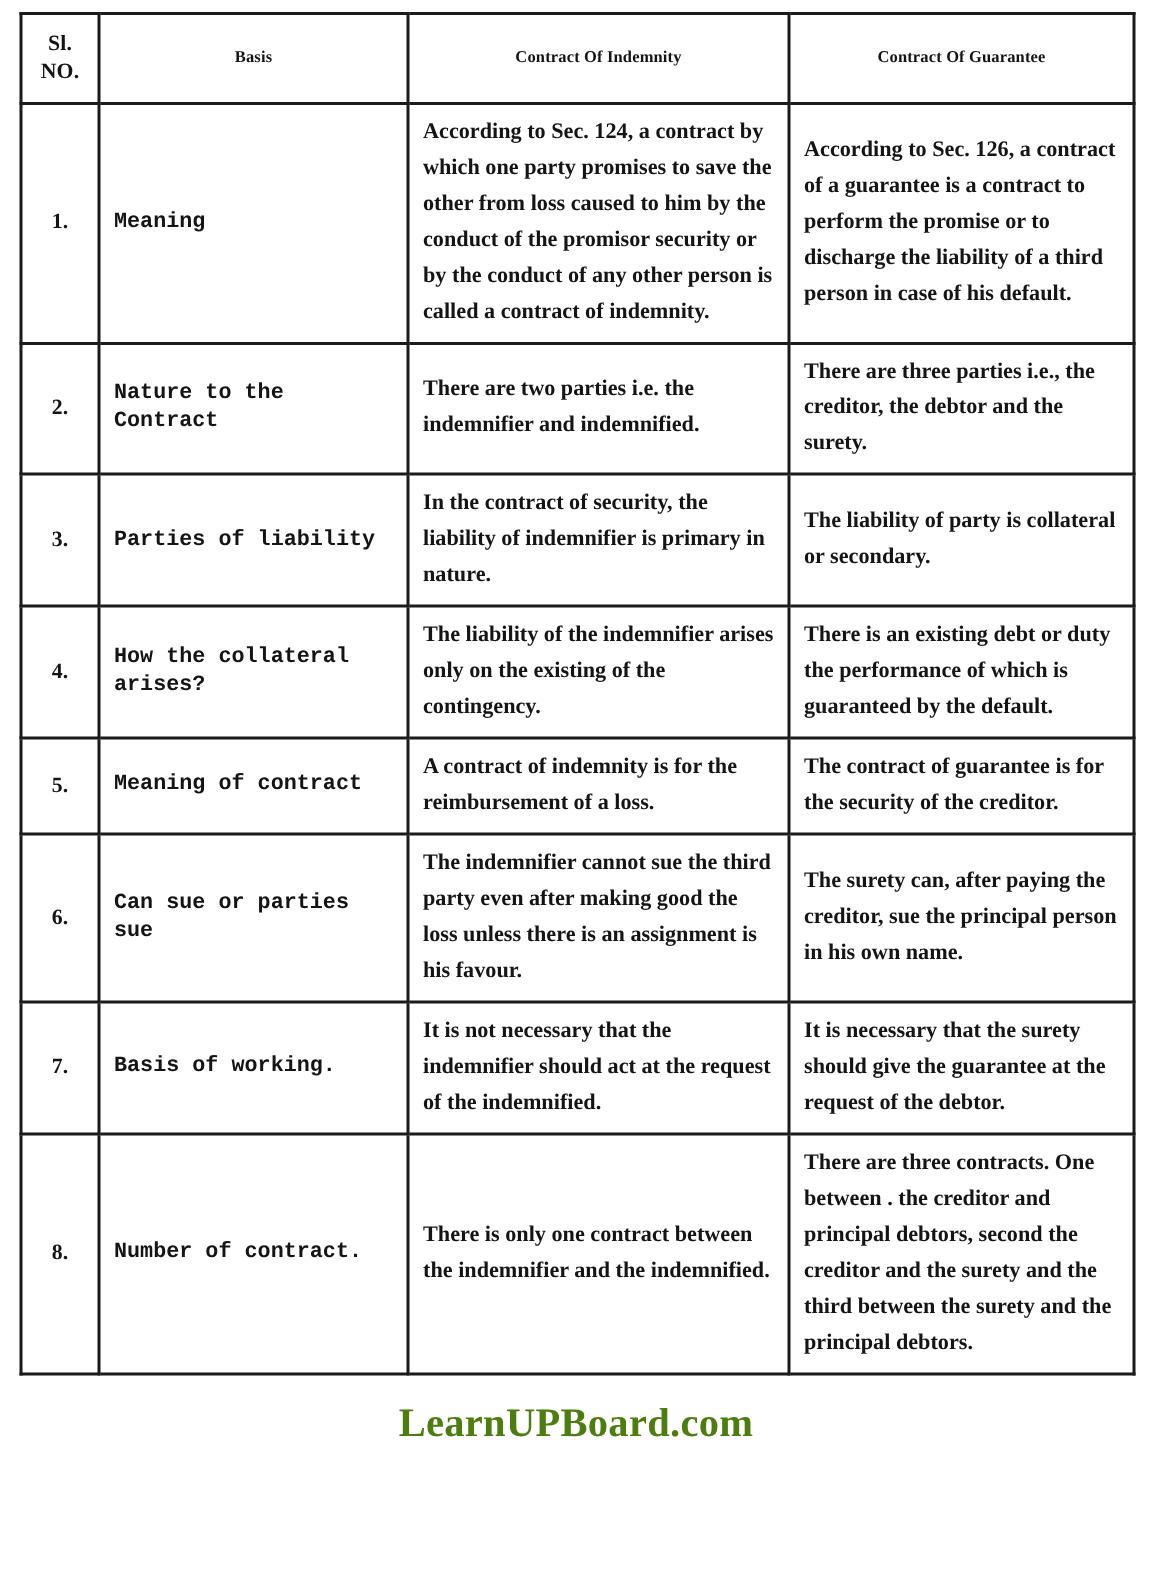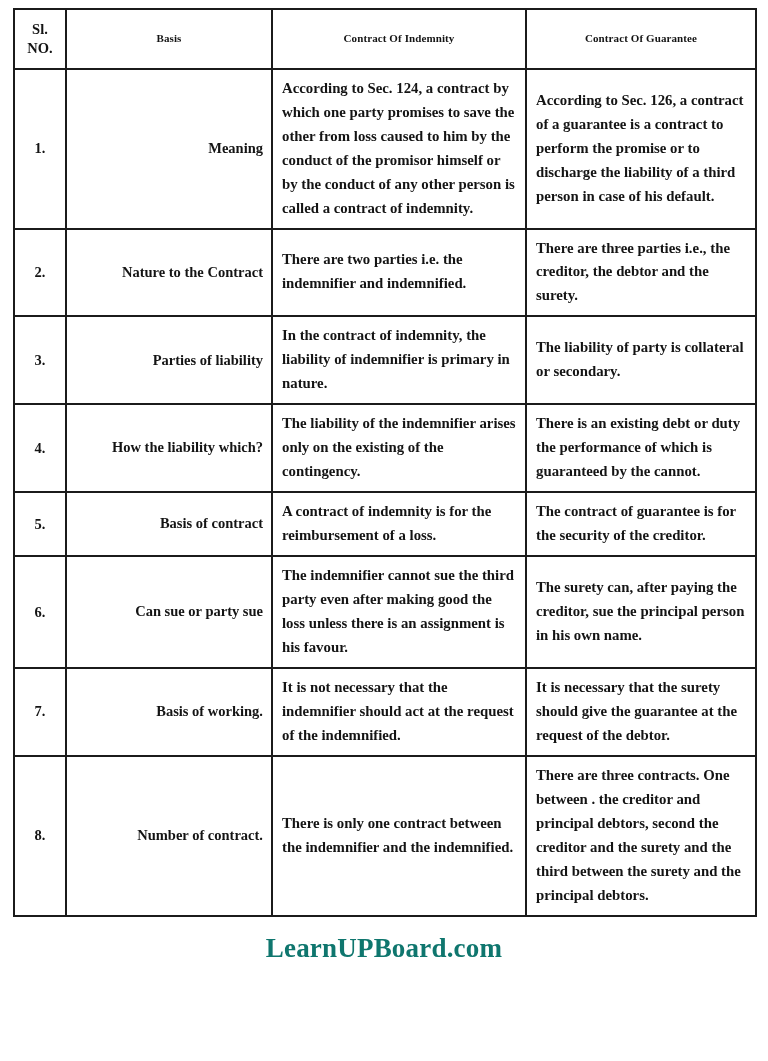--- a/index.html
+++ b/index.html
@@ -52,40 +52,41 @@
     font-size: 14.5px;
     line-height: 1.3;
     padding: 10px 2px;
   }
   tbody td.sl-cell {
     text-align: center;
     font-size: 14.5px;
     padding: 6px 2px;
   }
   tbody td.basis-cell {
-    text-align: right;
+    text-align: left;
     font-size: 14.5px;
     line-height: 1.35;
     padding: 6px 8px 6px 9px;
+    font-family: Liberation Mono, monospace;
   }
   tbody td.text-cell {
     text-align: left;
     font-size: 14.8px;
     line-height: 1.62;
     padding: 7px 7px 7px 9px;
   }
   .footer-brand {
     width: 742px;
     text-align: center;
     margin-top: 17px;
     font-family: "Liberation Serif", "DejaVu Serif", serif;
     font-weight: bold;
     font-size: 27px;
     letter-spacing: 0.2px;
-    color: #0f766e;
+    color: #4d7c0f;
     line-height: 1.1;
   }
 </style>
 </head>
 <body>
 
 <div class="page">
 
   <table class="compare">
     <colgroup>
@@ -102,50 +103,50 @@
         </th>
         <th>Basis</th>
         <th>Contract Of Indemnity</th>
         <th>Contract Of Guarantee</th>
       </tr>
     </thead>
     <tbody>
       <tr>
         <td class="sl-cell">1.</td>
         <td class="basis-cell">Meaning</td>
-        <td class="text-cell">According to Sec. 124, a contract by which one party promises to save the other from loss caused to him by the conduct of the promisor himself or by the conduct of any other person is called a contract of indemnity.</td>
+        <td class="text-cell">According to Sec. 124, a contract by which one party promises to save the other from loss caused to him by the conduct of the promisor security or by the conduct of any other person is called a contract of indemnity.</td>
         <td class="text-cell">According to Sec. 126, a contract of a guarantee is a contract to perform the promise or to discharge the  liability of a third person in case of his default.</td>
       </tr>
       <tr>
         <td class="sl-cell">2.</td>
         <td class="basis-cell">Nature to the Contract</td>
         <td class="text-cell">There are two parties i.e. the indemnifier and indemnified.</td>
         <td class="text-cell">There are three parties i.e., the creditor, the debtor and the surety.</td>
       </tr>
       <tr>
         <td class="sl-cell">3.</td>
         <td class="basis-cell">Parties of liability</td>
-        <td class="text-cell">In the contract of indemnity, the liability of indemnifier is primary in nature.</td>
+        <td class="text-cell">In the contract of security, the liability of indemnifier is primary in nature.</td>
         <td class="text-cell">The liability of party is collateral or secondary.</td>
       </tr>
       <tr>
         <td class="sl-cell">4.</td>
-        <td class="basis-cell">How the liability which?</td>
+        <td class="basis-cell">How the collateral arises?</td>
         <td class="text-cell">The liability of the indemnifier arises only on the existing of the contingency.</td>
-        <td class="text-cell">There is an existing debt or duty the performance of which is guaranteed by the cannot.</td>
+        <td class="text-cell">There is an existing debt or duty the performance of which is guaranteed by the default.</td>
       </tr>
       <tr>
         <td class="sl-cell">5.</td>
-        <td class="basis-cell">Basis of contract</td>
+        <td class="basis-cell">Meaning of contract</td>
         <td class="text-cell">A contract of indemnity is for the reimbursement of a loss.</td>
         <td class="text-cell">The contract of guarantee is for the security of the creditor.</td>
       </tr>
       <tr>
         <td class="sl-cell">6.</td>
-        <td class="basis-cell">Can sue or party sue</td>
+        <td class="basis-cell">Can sue or parties sue</td>
         <td class="text-cell">The indemnifier cannot sue the third party even after making good the loss unless there is an assignment is his favour.</td>
         <td class="text-cell">The surety can, after paying the creditor, sue the principal person in his own name.</td>
       </tr>
       <tr>
         <td class="sl-cell">7.</td>
         <td class="basis-cell">Basis of working.</td>
         <td class="text-cell">It is not necessary that the indemnifier should act at the request of the indemnified.</td>
         <td class="text-cell">It is necessary that the surety should give the guarantee at the request of the debtor.</td>
       </tr>
       <tr>

